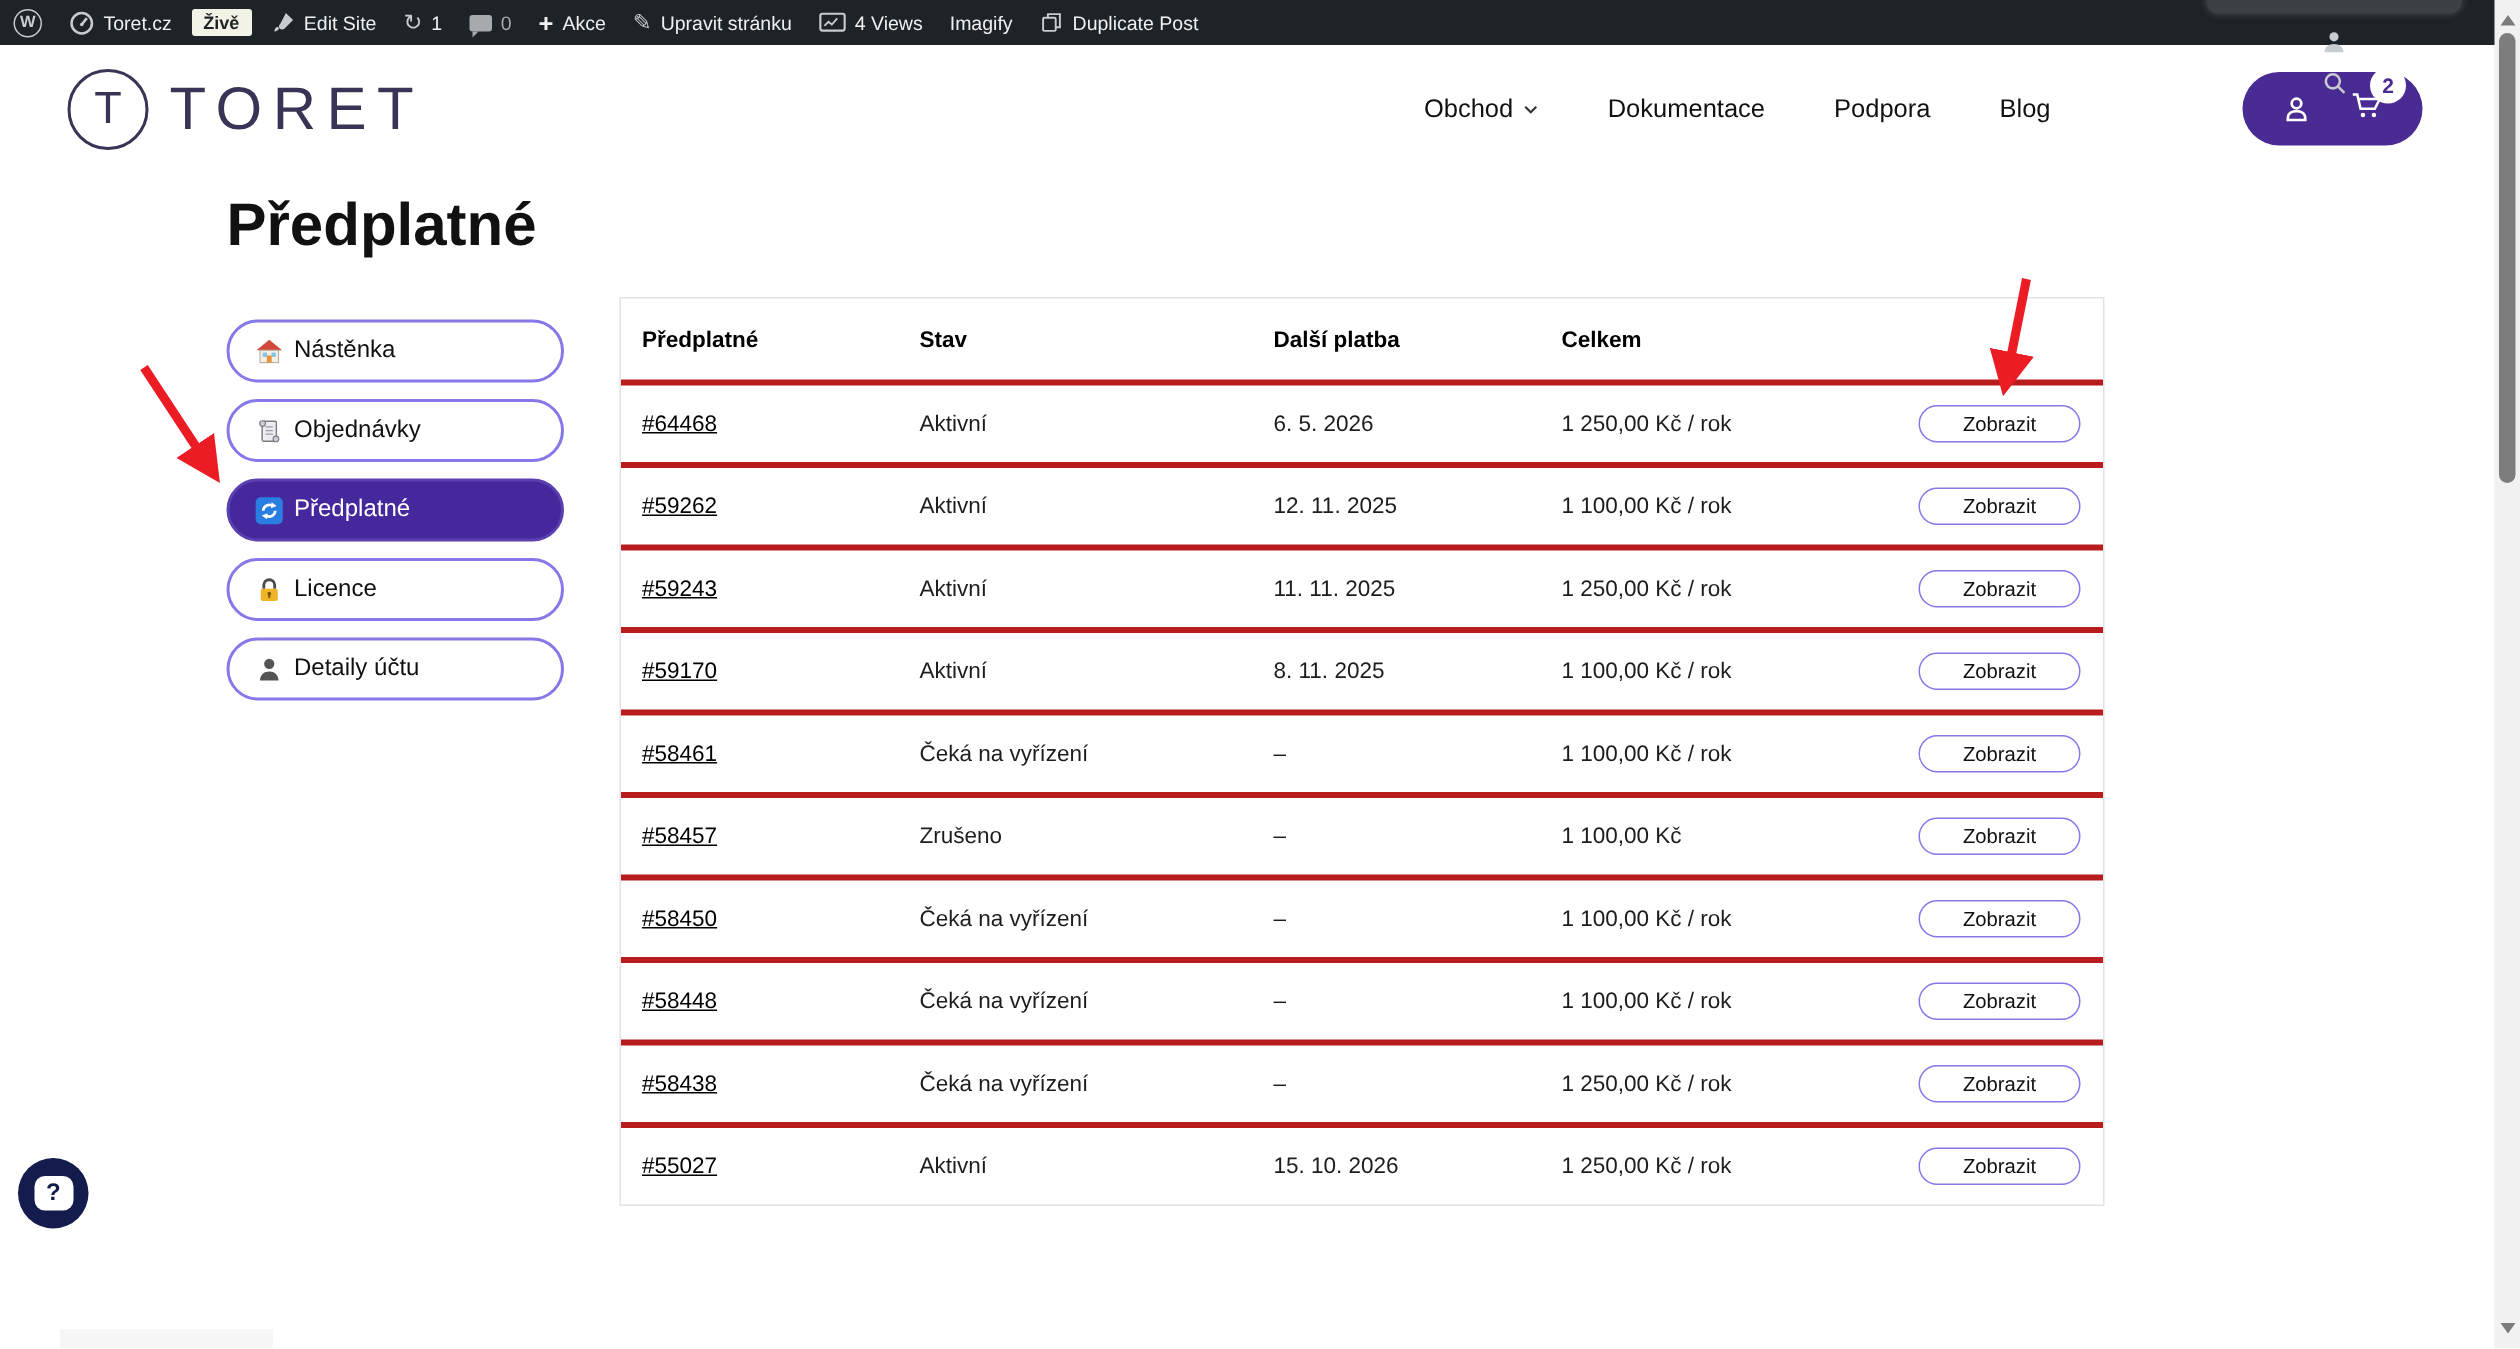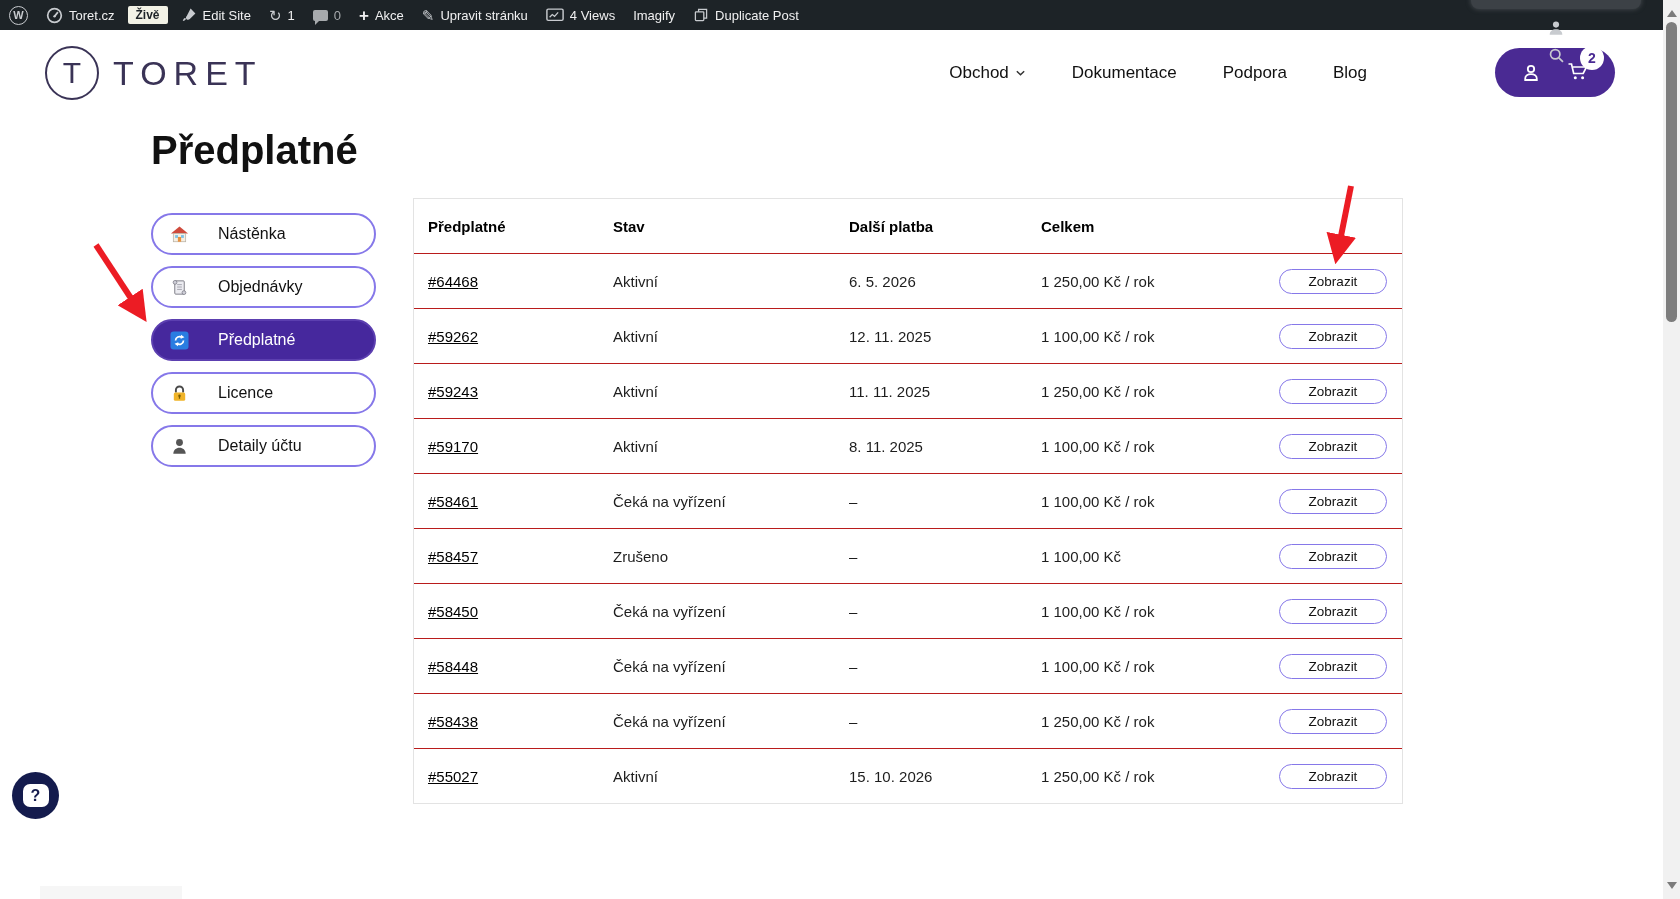--- a/index.html
+++ b/index.html
@@ -37,48 +37,48 @@
     border:5px solid transparent; border-top:7px solid #7b7b7b; }
   .sb-thumb { position:absolute; top:22px; left:3px; width:11px; height:300px;
     background:#7d7d7d; border-radius:7px; }
 
   
   .siteheader { position:absolute; left:0; top:30px; width:1663px; height:88px; background:#fff; }
   .logo { position:absolute; left:45px; top:16px; display:flex; align-items:center; gap:14px;
     color:#3a3356; cursor:pointer; }
   .logo-circle { width:54px; height:54px; border:2.5px solid #3a3356; border-radius:50%;
     display:flex; align-items:center; justify-content:center; font-size:30px; font-weight:300; }
-  .logo-text { font-size:34px; font-weight:300; letter-spacing:7px;text-align:right; }
+  .logo-text { font-size:40px; font-weight:300; letter-spacing:7px;text-align:right; }
   .mainnav { position:absolute; top:28px; right:296px; display:flex; gap:46px;
     font-size:17px; color:#111; align-items:center; height:30px; }
   .mainnav .nav-item { display:flex; align-items:center; gap:6px; cursor:pointer; }
   .account-pill { position:absolute; top:18px; right:48px; width:120px; height:49px;
     background:#4a2a93; border-radius:25px; display:flex; align-items:center;
     justify-content:center; gap:22px; cursor:pointer; }
   .cart-wrap { position:relative; }
   .cart-badge { position:absolute; top:-13px; right:-13px; width:24px; height:24px;
     background:#fff; border-radius:50%; color:#4a2a93; font-weight:bold; font-size:14px;
     display:flex; align-items:center; justify-content:center; }
 
   
   .page-title { position:absolute; left:151px; top:128px; font-size:40px; font-weight:bold;
     color:#111; }
 
   .sidebar { position:absolute; left:151px; top:213px; width:225px; }
   .side-item { height:42px; border:2px solid #8678e9; border-radius:21px; background:#fff;
-    display:flex; align-items:center; gap:29px; padding-left:17px; margin-bottom:11px;
+    display:flex; align-items:center; gap:7px; padding-left:17px; margin-bottom:11px;
     font-size:16px; color:#111; cursor:pointer; }
   .side-item.active { background:#46289d; border-color:#5c3fb0; color:#fff; }
   .side-item svg { width:19px; height:19px; flex:0 0 auto; }
 
   
   .subs-table { position:absolute; left:413px; top:198px; width:990px;
     border:1px solid #e3e3e3; background:#fff; }
   .t-row { display:grid; grid-template-columns:185px 236px 192px 238px 1fr;
-    align-items:center; padding-left:14px; height:55px; border-top:1px solid #b91c1c;
+    align-items:center; padding-left:14px; height:55px; border-top:4px solid #b91c1c;
     font-size:15px; color:#1d1d1d; }
   .t-head { height:54px; border-top:none; font-weight:bold; color:#000; font-size:15px; }
   .row-link { color:#000; text-decoration:underline; cursor:pointer; }
   .action-cell { display:flex; justify-content:flex-end; padding-right:17px; }
   .btn-zobrazit { width:108px; height:25px; border:1.6px solid #8678e9; border-radius:13px;
     background:#fff; font-size:13.5px; color:#111; display:flex; align-items:center;
     justify-content:center; cursor:pointer; font-family:"Liberation Sans",sans-serif; }
 
   
   .arrow-svg { position:absolute; z-index:60; pointer-events:none; }

